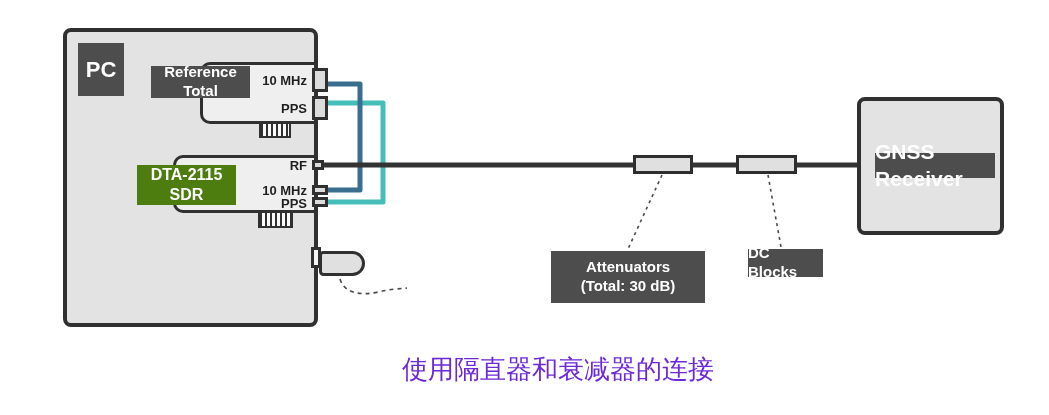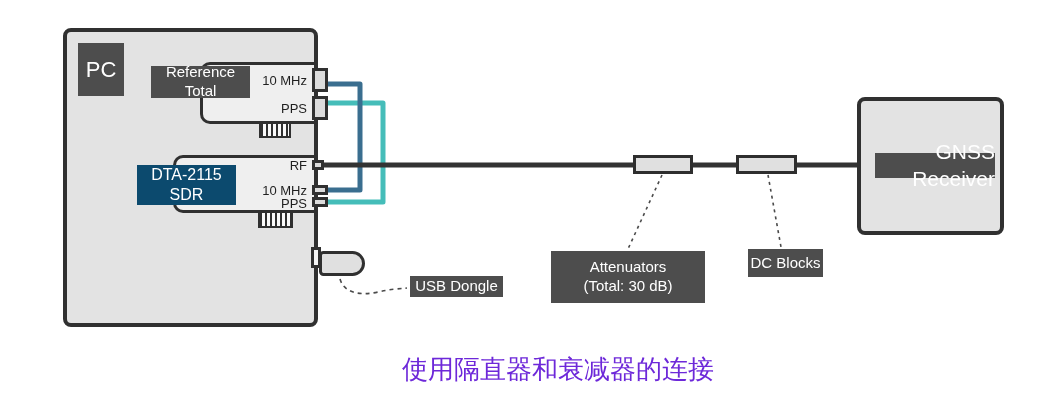--- a/index.html
+++ b/index.html
@@ -5,41 +5,41 @@
   html,body{margin:0;padding:0;background:#ffffff;}
   body{font-family:"Liberation Sans", sans-serif;}
   .canvas{position:relative;width:1049px;height:415px;background:#ffffff;overflow:hidden;}
 
   
   .device-box{position:absolute;background:#e3e3e3;border:4px solid #303030;border-radius:8px;box-sizing:border-box;z-index:1;}
   .pc-box{left:63px;top:28px;width:255px;height:299px;}
   .gnss-box{left:857px;top:97px;width:147px;height:138px;}
 
   
-  .plate{position:absolute;background:#4d4d4d;color:#ffffff;display:flex;flex-direction:column;align-items:center;justify-content:center;text-align:right;line-height:1.25;z-index:4;}
+  .plate{position:absolute;background:#4d4d4d;color:#ffffff;display:flex;flex-direction:column;align-items:center;justify-content:center;text-align:left;line-height:1.25;z-index:4;font-weight:bold;}
   .pc-plate{left:78px;top:43px;width:46px;height:53px;font-size:22px;z-index:2;}
   .refclock-plate{left:151px;top:66px;width:99px;height:32px;font-size:15px;z-index:3;}
-  .sdr-plate{left:137px;top:165px;width:99px;height:40px;font-size:16px;background:#0c4a6e;z-index:3;}
+  .sdr-plate{left:137px;top:165px;width:99px;height:40px;font-size:16px;background:#4d7c0f;z-index:3;}
   .gnss-plate{left:875px;top:153px;width:120px;height:25px;font-size:21px;}
   .usb-plate{left:410px;top:276px;width:93px;height:21px;font-size:15px;}
   .att-plate{left:551px;top:251px;width:154px;height:52px;font-size:15px;}
   .dc-plate{left:748px;top:249px;width:75px;height:28px;font-size:15px;}
 
   
   .card{position:absolute;background:#efefef;border:3px solid #303030;border-right:none;border-radius:10px 0 0 10px;box-sizing:border-box;z-index:2;}
   .ref-card{left:200px;top:62px;width:114px;height:62px;}
   .sdr-card{left:173px;top:155px;width:141px;height:58px;}
 
   
   .comb{position:absolute;border:2px solid #303030;border-top:none;background:repeating-linear-gradient(90deg,#303030 0 2px,#fafafa 2px 5px);box-sizing:border-box;z-index:2;}
   .ref-comb{left:259px;top:124px;width:32px;height:14px;}
   .sdr-comb{left:258px;top:213px;width:35px;height:15px;}
 
   
-  .port-label{position:absolute;font-size:13px;font-weight:400;color:#1f1f1f;text-align:right;width:70px;z-index:3;}
+  .port-label{position:absolute;font-size:13px;font-weight:700;color:#1f1f1f;text-align:right;width:70px;z-index:3;}
   .lbl-ref-10mhz{left:237px;top:73px;}
   .lbl-ref-pps{left:237px;top:101px;}
   .lbl-rf{left:237px;top:158px;}
   .lbl-sdr-10mhz{left:237px;top:183px;}
   .lbl-sdr-pps{left:237px;top:196px;}
 
   
   .port{position:absolute;background:#dcdcdc;border:3px solid #303030;box-sizing:border-box;z-index:4;}
   .port-ref-10mhz{left:312px;top:68px;width:16px;height:24px;}
   .port-ref-pps{left:312px;top:96px;width:16px;height:24px;}
@@ -99,23 +99,20 @@
   </svg>
 
   <div class="port port-ref-10mhz"></div>
   <div class="port port-ref-pps"></div>
   <div class="port port-rf"></div>
   <div class="port port-sdr-10mhz"></div>
   <div class="port port-sdr-pps"></div>
 
   <div class="usb-stub"></div>
   <div class="usb-body"></div>
-  <div class="plate usb-plate">
-    <span>USB Dongle</span>
-  </div>
 
   <div class="inline-comp attenuator"></div>
   <div class="inline-comp dcblock"></div>
   <div class="plate att-plate">
     <span>Attenuators</span>
     <span>(Total: 30 dB)</span>
   </div>
   <div class="plate dc-plate">
     <span>DC Blocks</span>
   </div>

